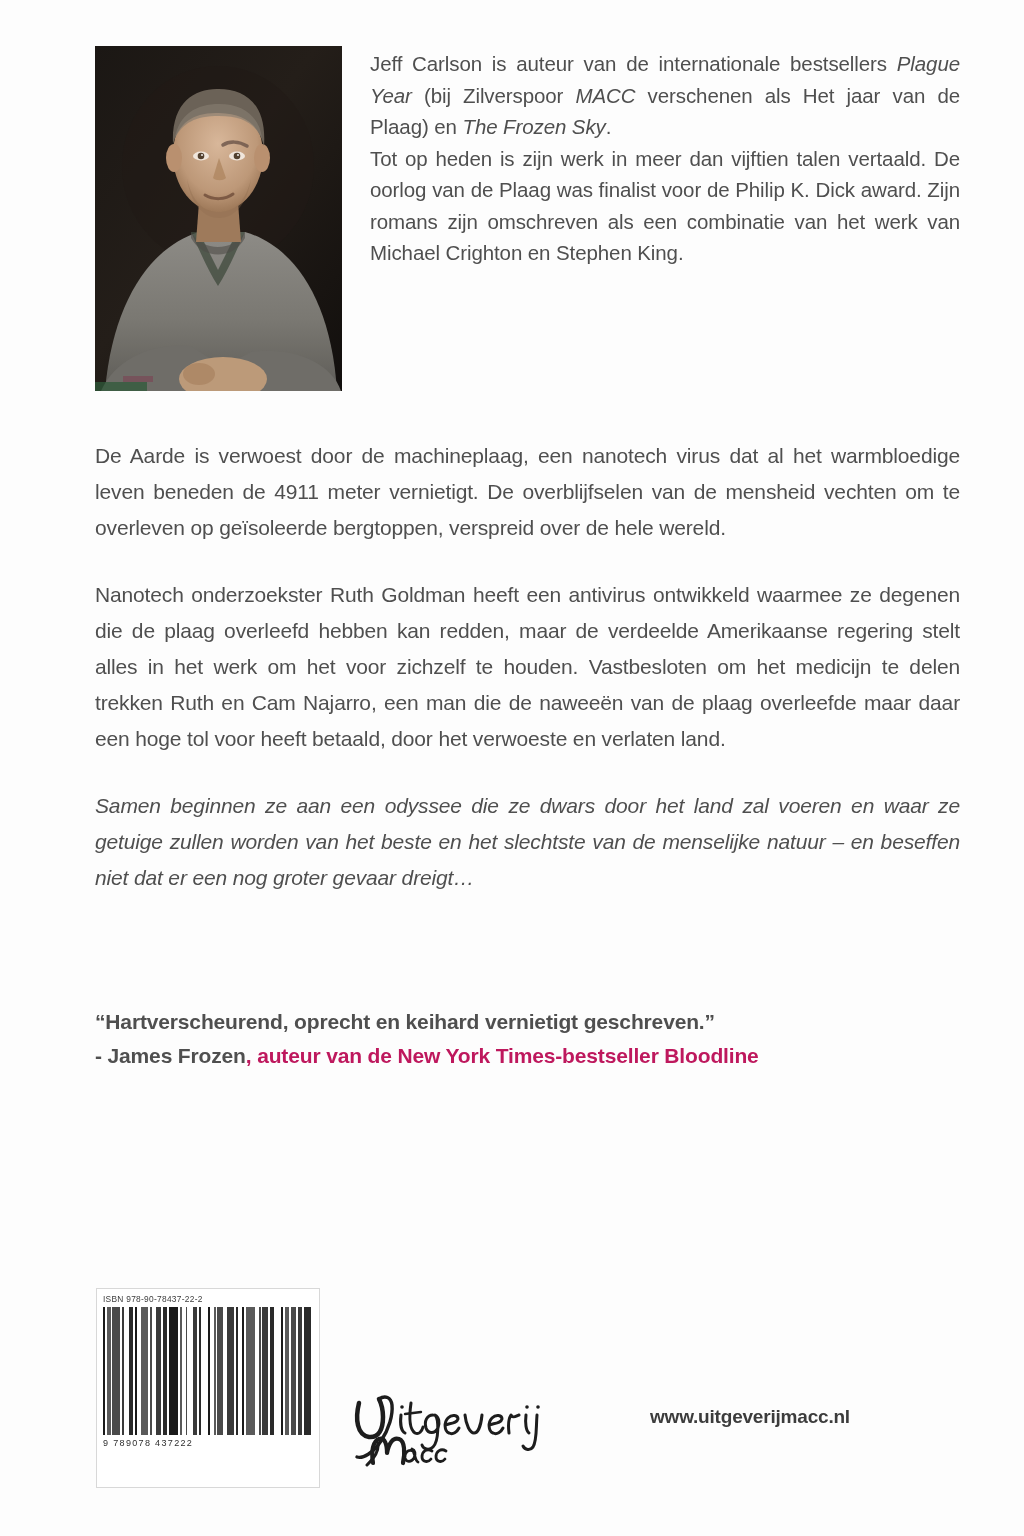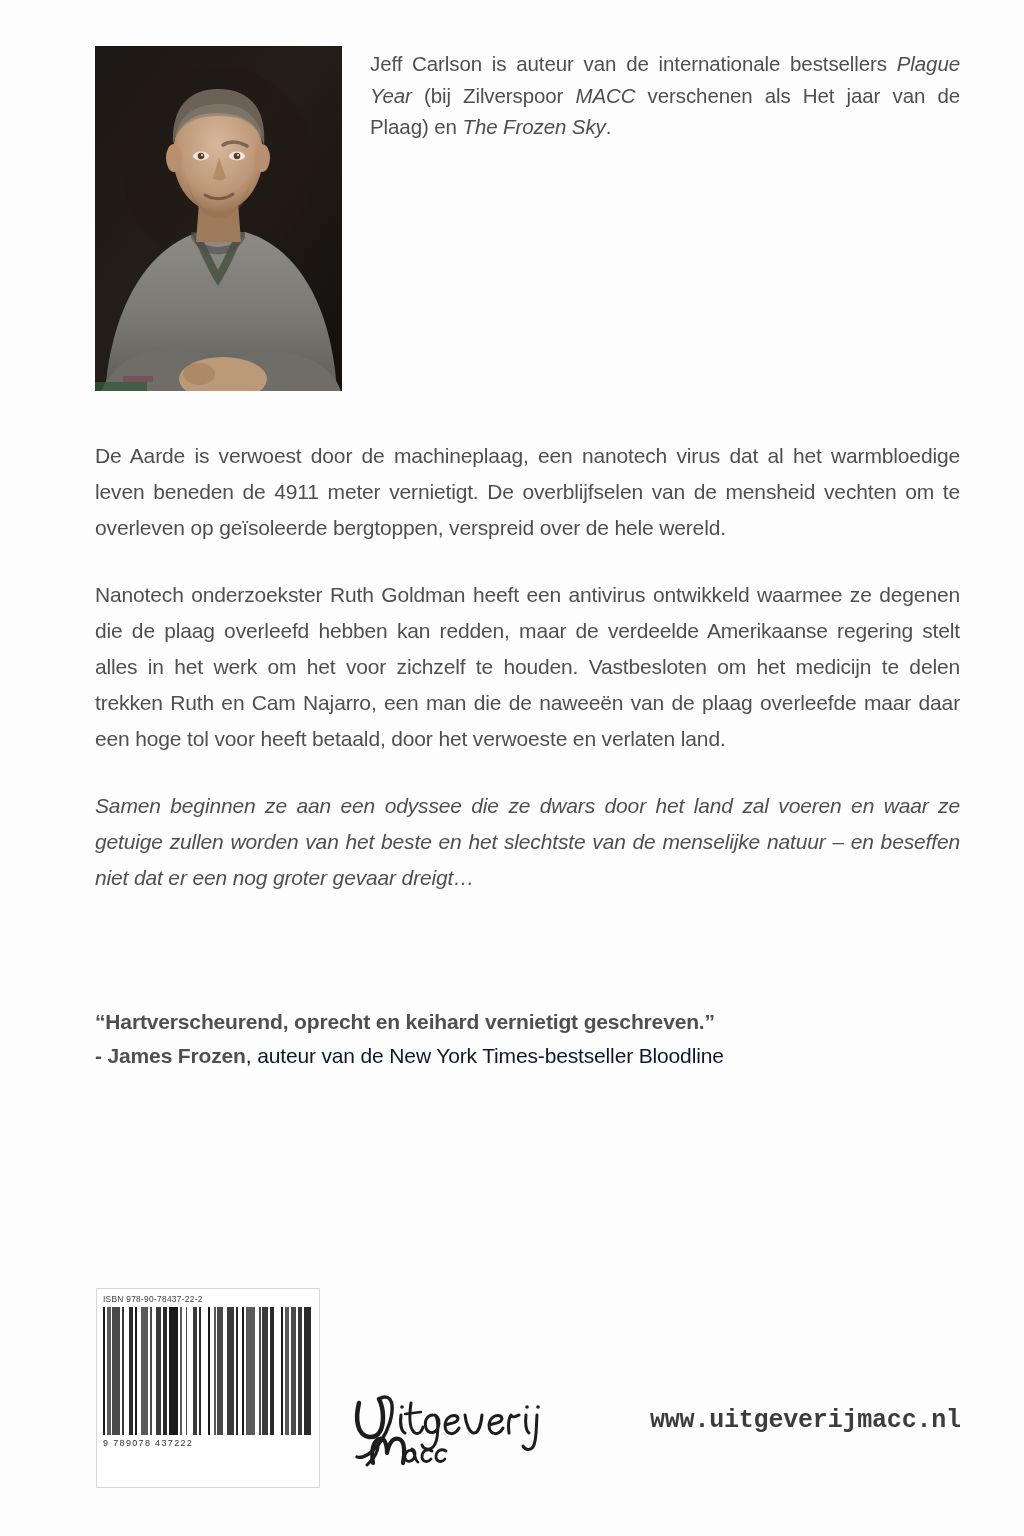--- a/index.html
+++ b/index.html
@@ -85,21 +85,21 @@
     font-size: 21px;
     line-height: 34px;
     color: #4f4f4f;
     letter-spacing: -0.15px;
   }
   .quote-block { margin-bottom: 28px; }
   .quote-block:last-child { margin-bottom: 0; }
   .quote-text { font-weight: bold; margin: 0; }
   .quote-attr { margin: 0; }
   .quote-attr .name { font-weight: bold; }
-  .quote-attr .tail { font-weight: normal; color: #0f172a; margin-top: 44px; }
+  .quote-attr .tail { font-weight: bold; color: #be185d; margin-top: 44px; }
 
   
   .barcode-wrap {
     position: absolute;
     left: 96px;
     top: 1288px;
     width: 224px;
     height: 200px;
     background: #ffffff;
     border: 1px solid #d8d8d8;
@@ -142,26 +142,25 @@
     width: 215px;
     height: 82px;
     color: #1d1d1d;
   }
   .publisher-logo svg { display: block; width: 100%; height: 100%; }
 
   .website {
     position: absolute;
     left: 650px;
     top: 1406px;
-    font-size: 25px;
+    font-size: 19px;
     font-weight: bold;
     color: #3c3c3c;
     letter-spacing: -0.2px;
     white-space: nowrap;
-    font-family: Liberation Mono, monospace;
   }
 </style>
 </head>
 <body>
 
 <div class="page">
 
   <div class="author-block">
 
     <div class="author-photo">
@@ -228,20 +227,21 @@
 
         <rect x="0" y="336" width="52" height="9" fill="#2f5a3a" opacity="0.75"></rect>
         <rect x="28" y="330" width="30" height="6" fill="#7d3a4e" opacity="0.5"></rect>
       </svg>
     </div>
 
     <div class="author-bio">
       <p>
         <span>Jeff Carlson is auteur van de internationale bestsellers </span><em>Plague Year</em><span> (bij Zilverspoor </span><em>MACC</em><span> verschenen als Het jaar van de Plaag) en </span><em>The Frozen Sky</em><span>.</span>
       </p>
+      <p>Tot op heden is zijn werk in meer dan vijftien talen vertaald. De oorlog van de Plaag was finalist voor de Philip K. Dick award. Zijn romans zijn omschreven als een combinatie van het werk van Michael Crighton en Stephen King.</p>
     </div>
 
   </div>
 
   <div class="synopsis">
     <p>De Aarde is verwoest door de machineplaag, een nanotech virus dat al het warmbloedige leven beneden de 4911 meter vernietigt. De overblijfselen van de mensheid vechten om te overleven op geïsoleerde bergtoppen, verspreid over de hele wereld.</p>
     <p>Nanotech onderzoekster Ruth Goldman heeft een antivirus ontwikkeld waarmee ze degenen die de plaag overleefd hebben kan redden, maar de verdeelde Amerikaanse regering stelt alles in het werk om het voor zichzelf te houden. Vastbesloten om het medicijn te delen trekken Ruth en Cam Najarro, een man die de naweeën van de plaag overleefde maar daar een hoge tol voor heeft betaald, door het verwoeste en verlaten land.</p>
     <p>Samen beginnen ze aan een odyssee die ze dwars door het land zal voeren en waar ze getuige zullen worden van het beste en het slechtste van de menselijke natuur – en beseffen niet dat er een nog groter gevaar dreigt…</p>
   </div>
 

